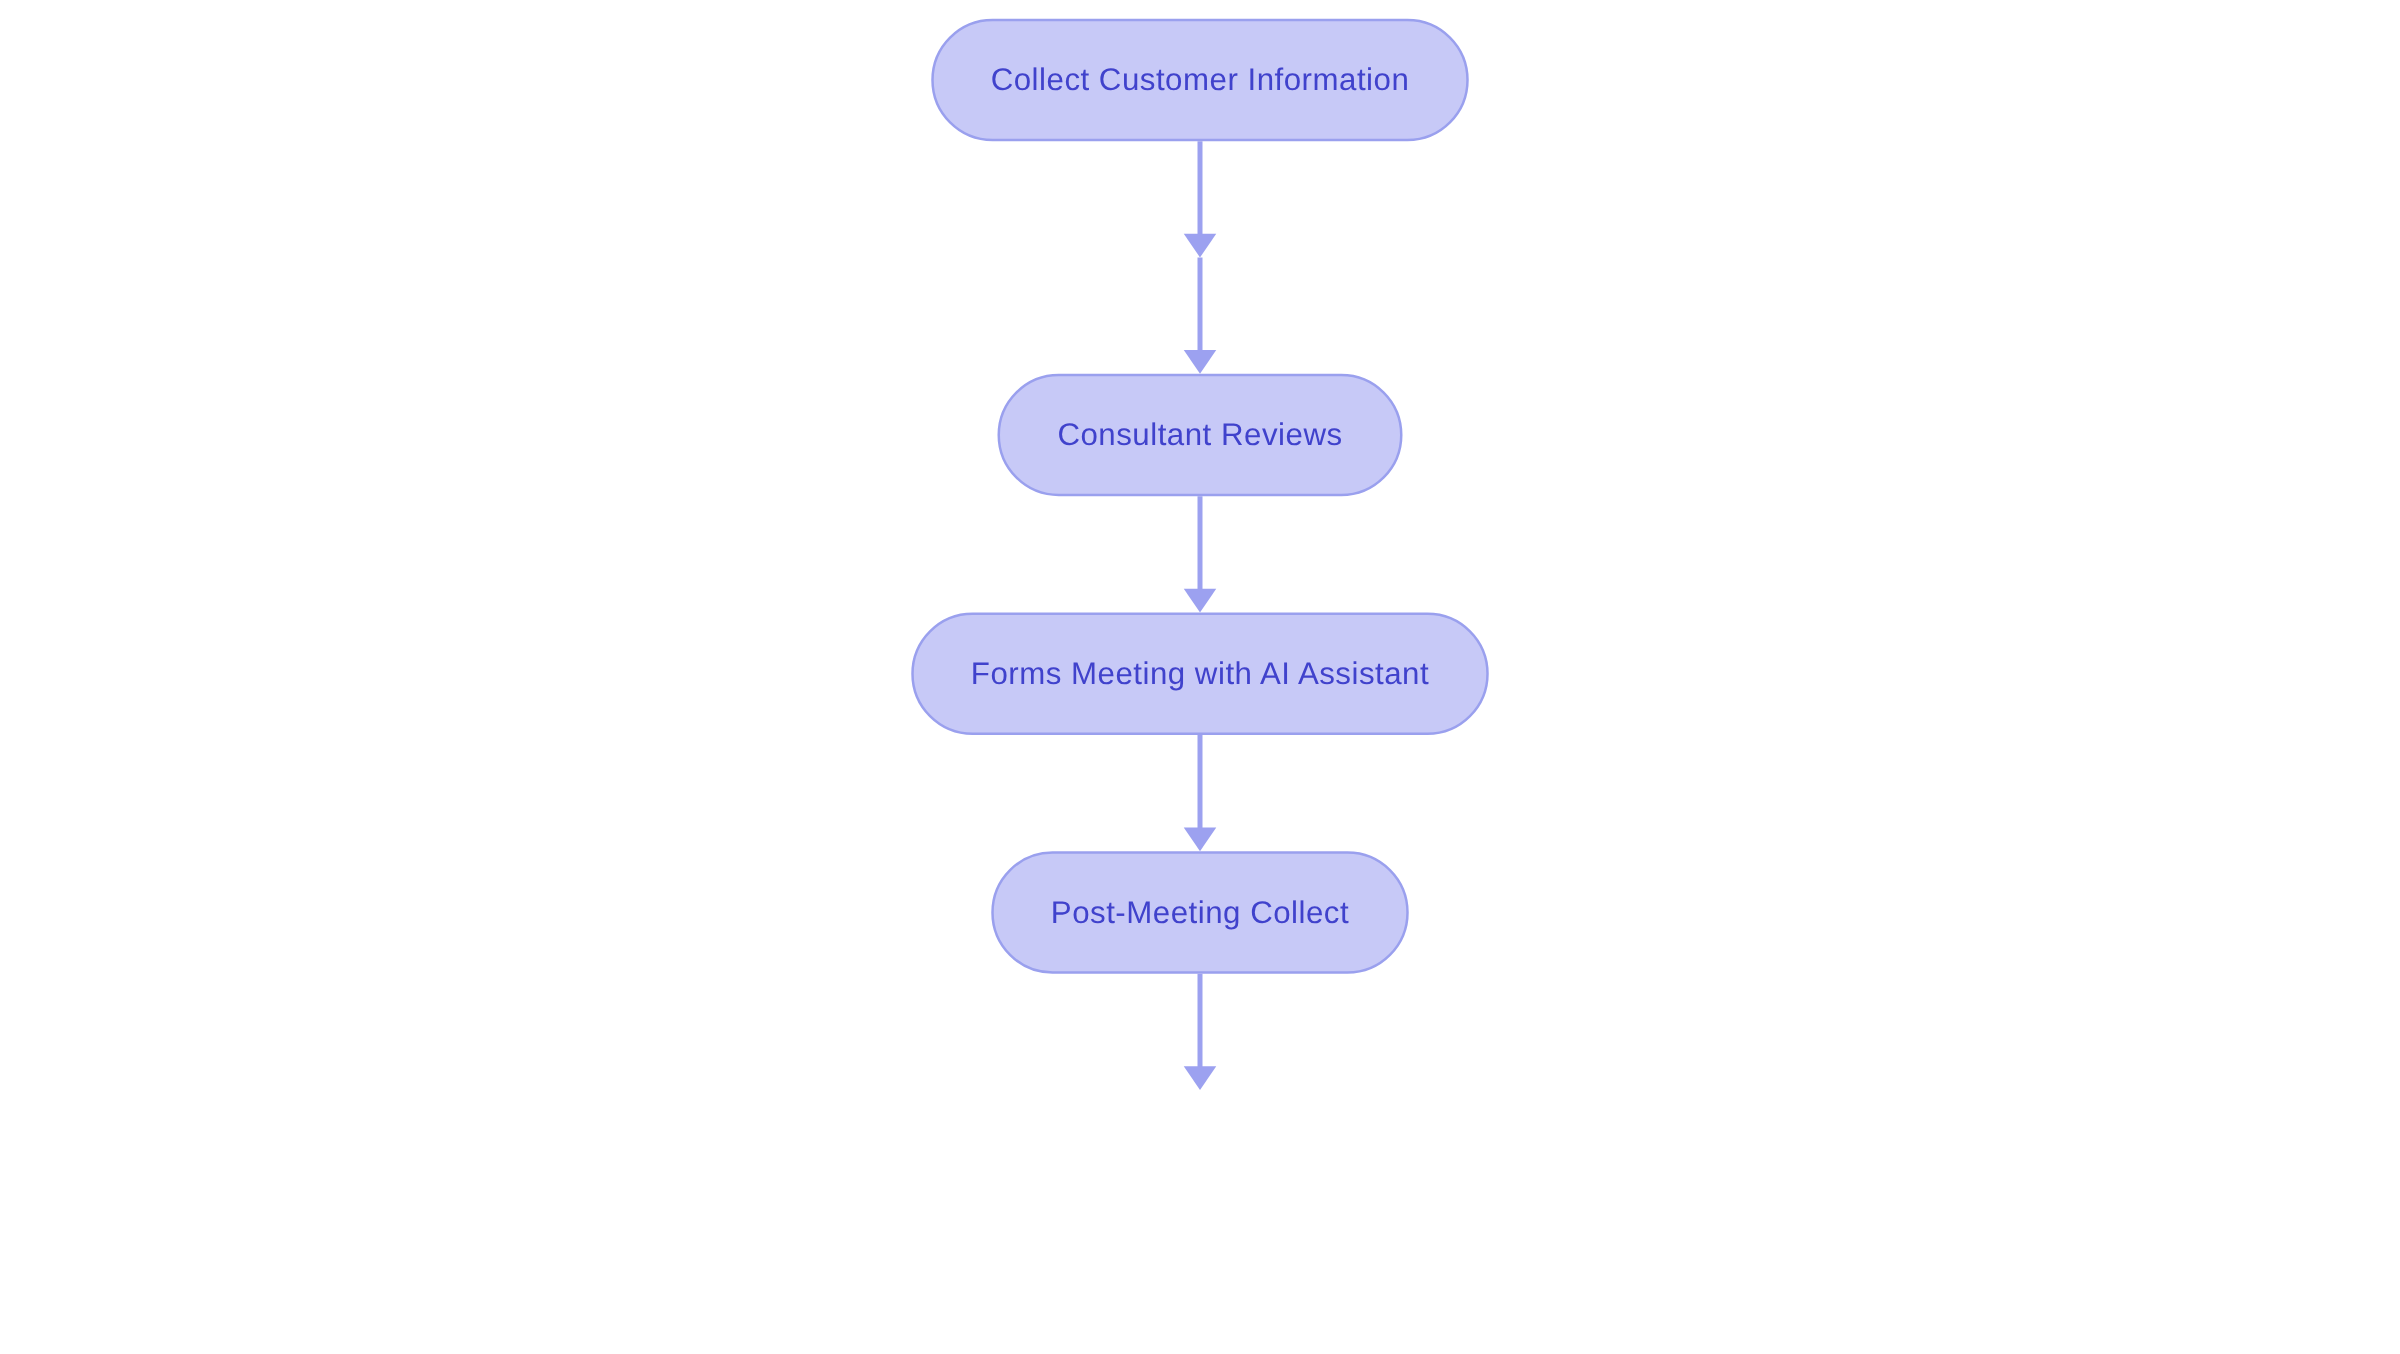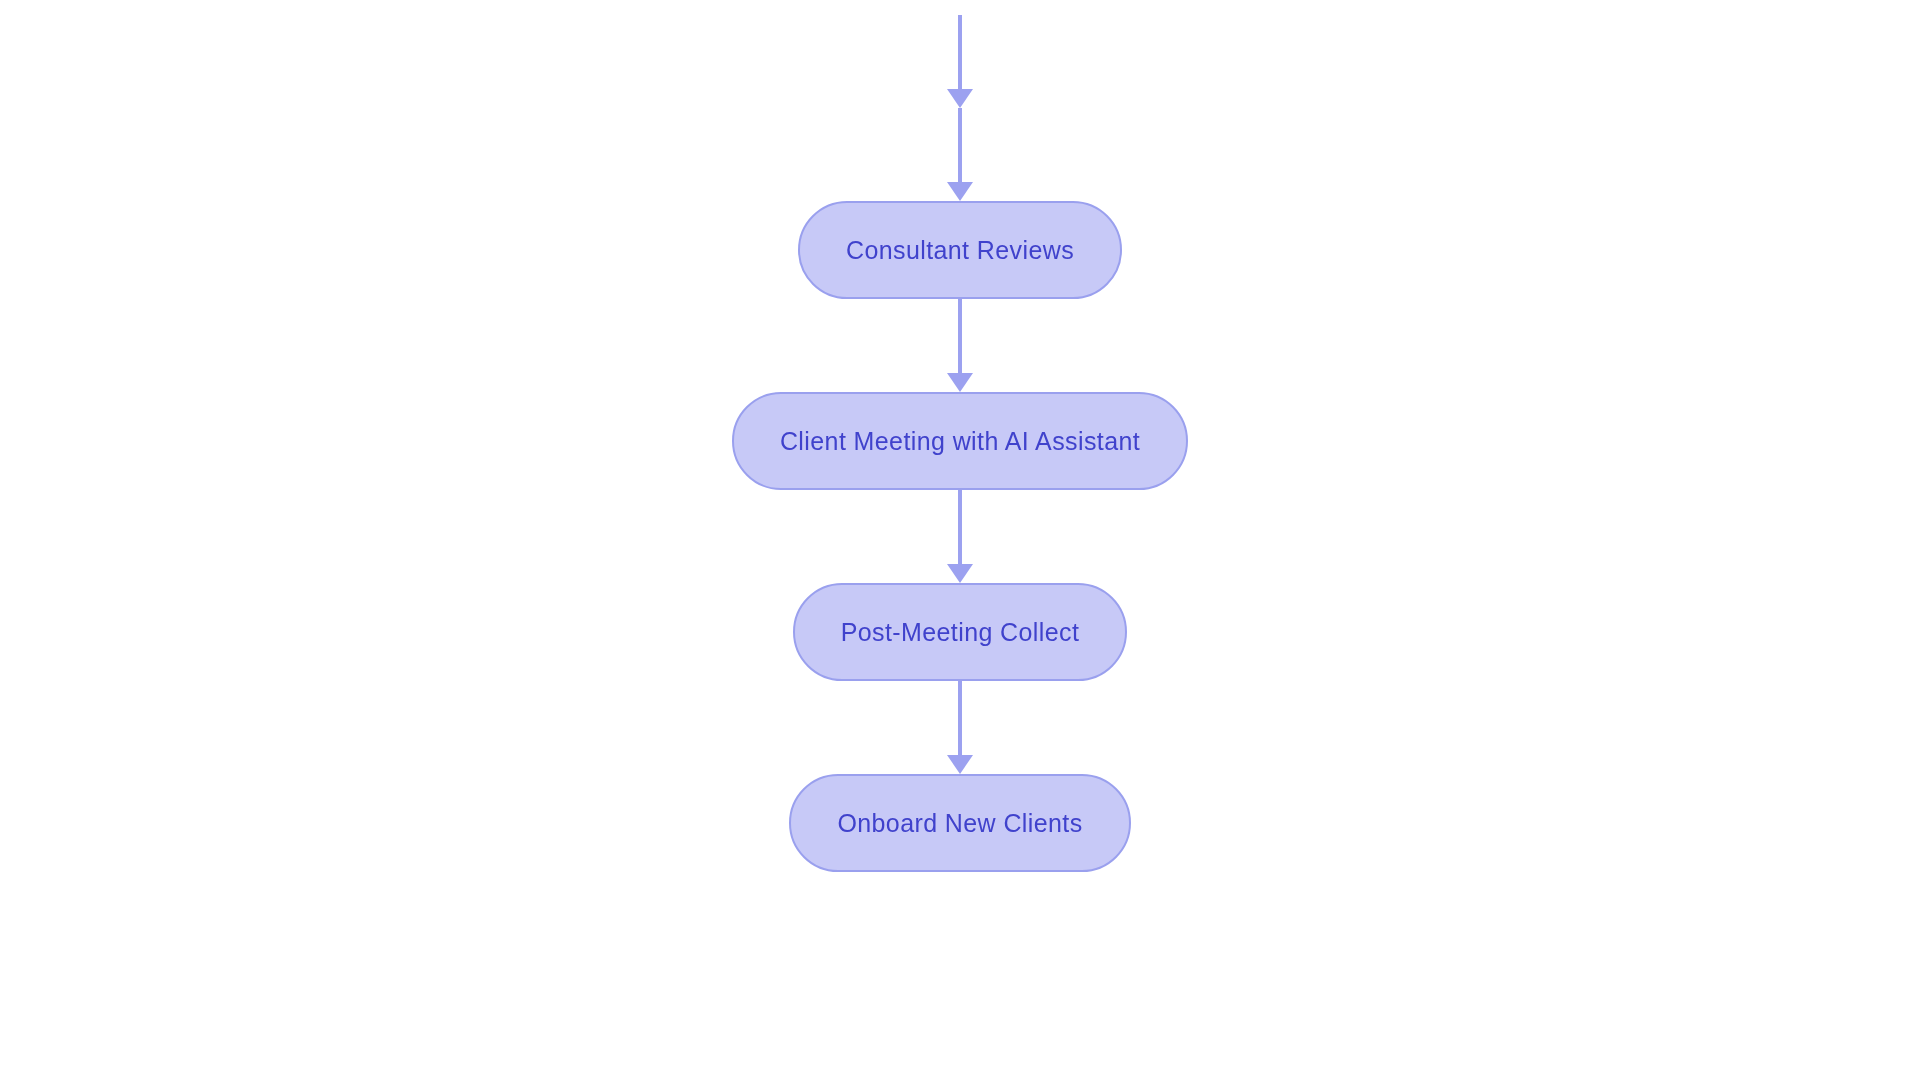--- a/index.html
+++ b/index.html
@@ -70,49 +70,49 @@
     border-right: 13px solid transparent;
     border-top: 19px solid var(--arrow-color, #9ca1f0);
   }
 </style>
 </head>
 <body style="background: rgb(255, 255, 255);">
 
 <div class="canvas">
   <div class="flow">
 
+    <div class="node">Collect Customer Information</div>
 
     <div class="edge">
       <div class="shaft"></div>
       <div class="head"></div>
     </div>
 
 
     <div class="edge">
       <div class="shaft"></div>
       <div class="head"></div>
     </div>
 
     <div class="node">Consultant Reviews</div>
 
     <div class="edge">
       <div class="shaft"></div>
       <div class="head"></div>
     </div>
 
-    <div class="node">Client Meeting with AI Assistant</div>
+    <div class="node">Forms Meeting with AI Assistant</div>
 
     <div class="edge">
       <div class="shaft"></div>
       <div class="head"></div>
     </div>
 
     <div class="node">Post-Meeting Collect</div>
 
     <div class="edge">
       <div class="shaft"></div>
       <div class="head"></div>
     </div>
 
-    <div class="node">Onboard New Clients</div>
 
   </div>
 </div>
 
 </body></html>

